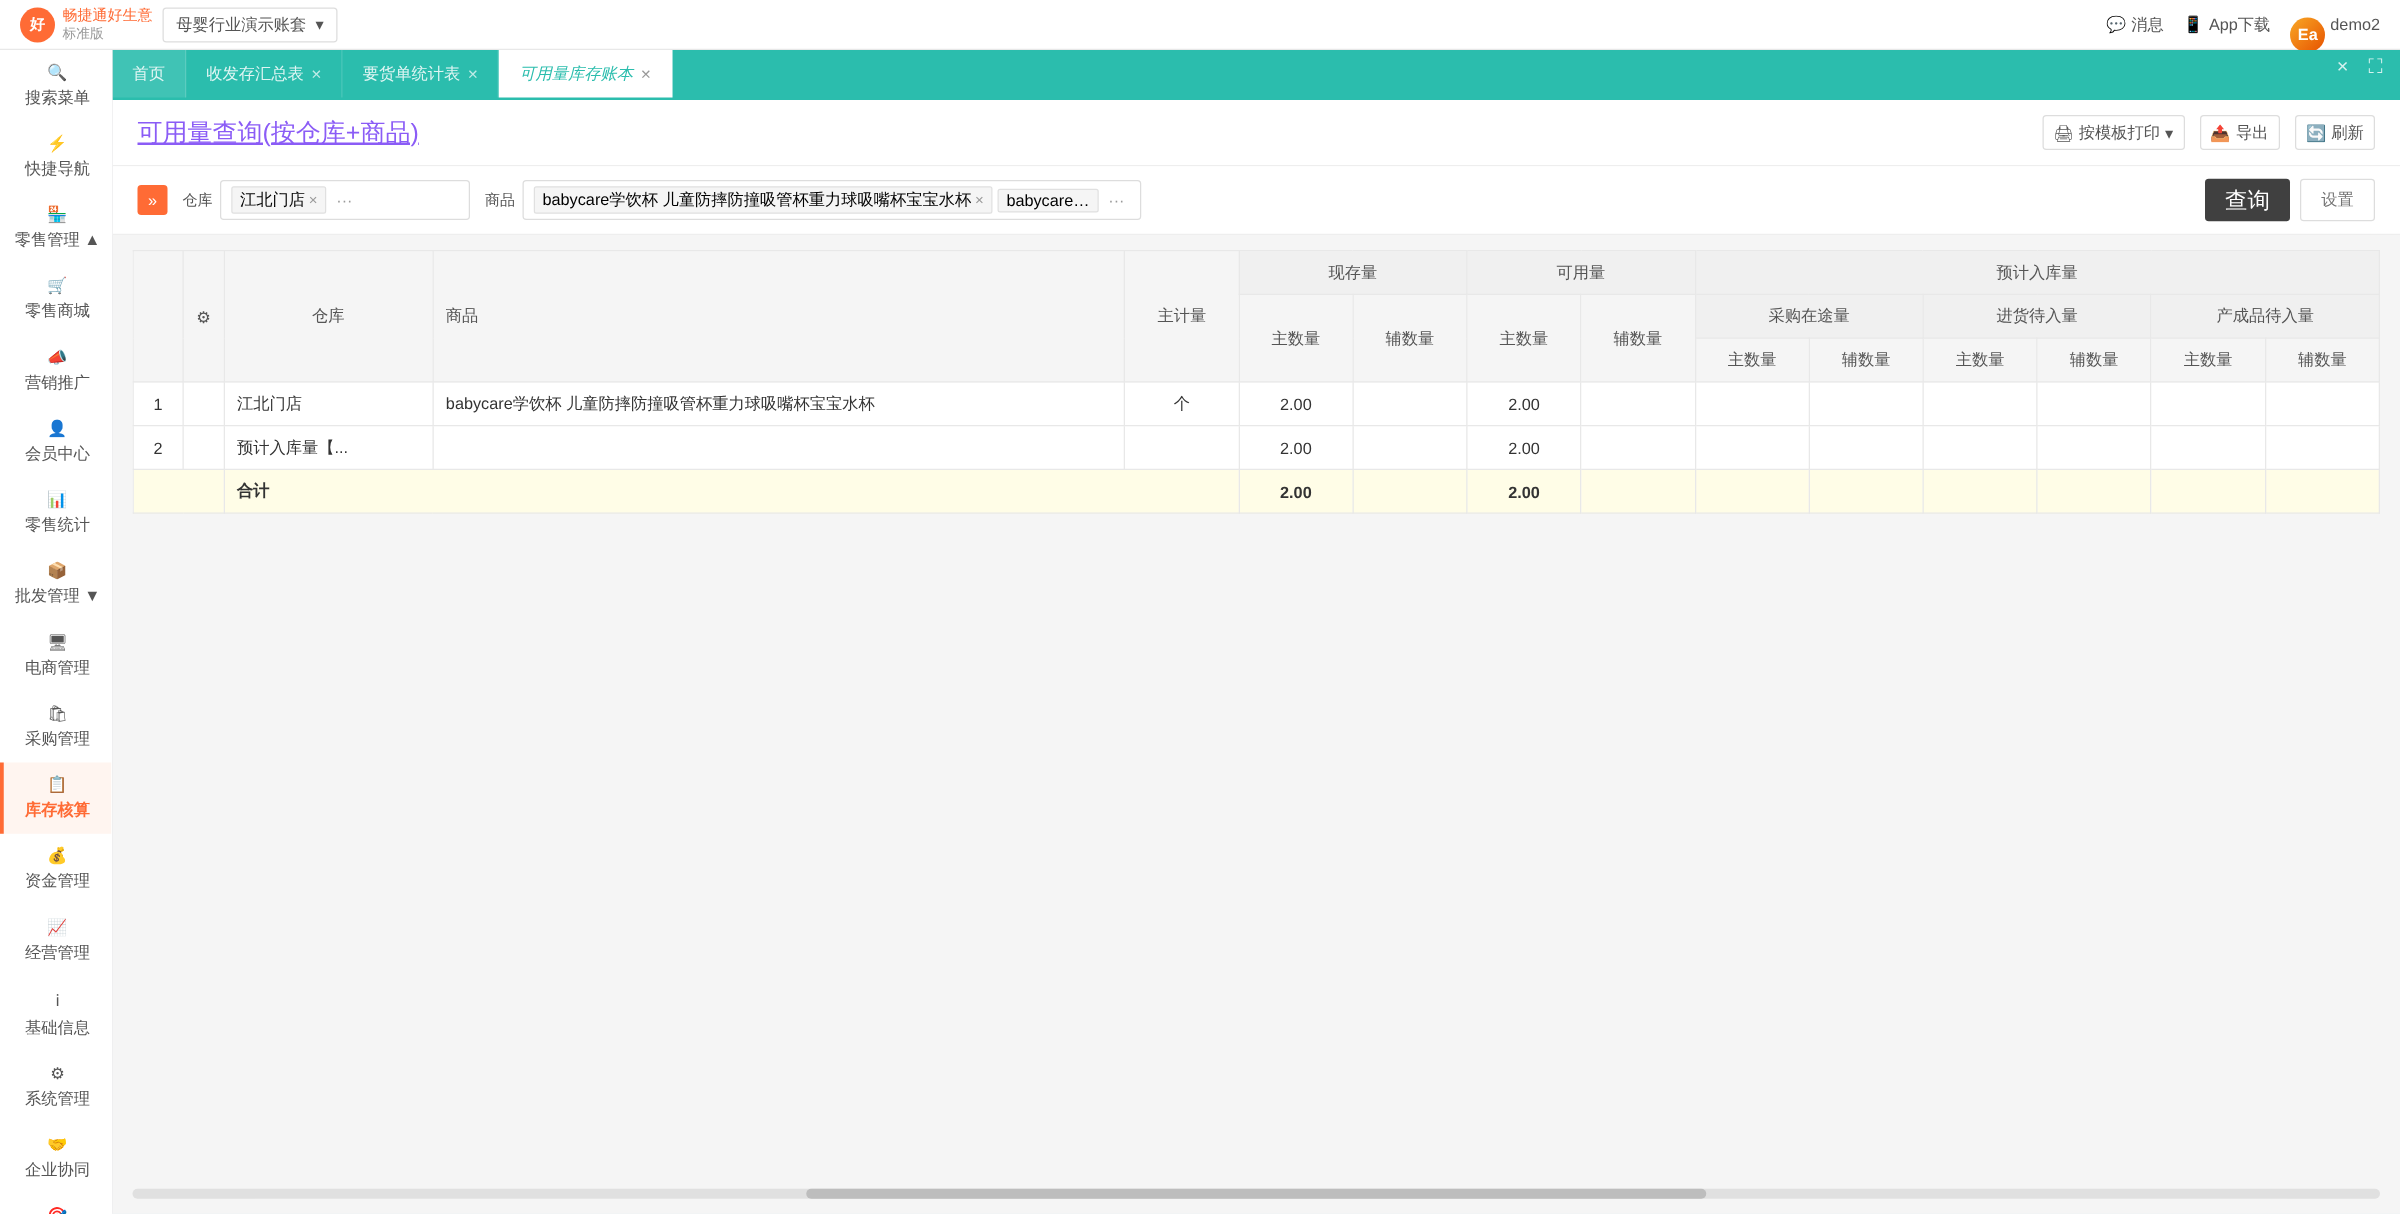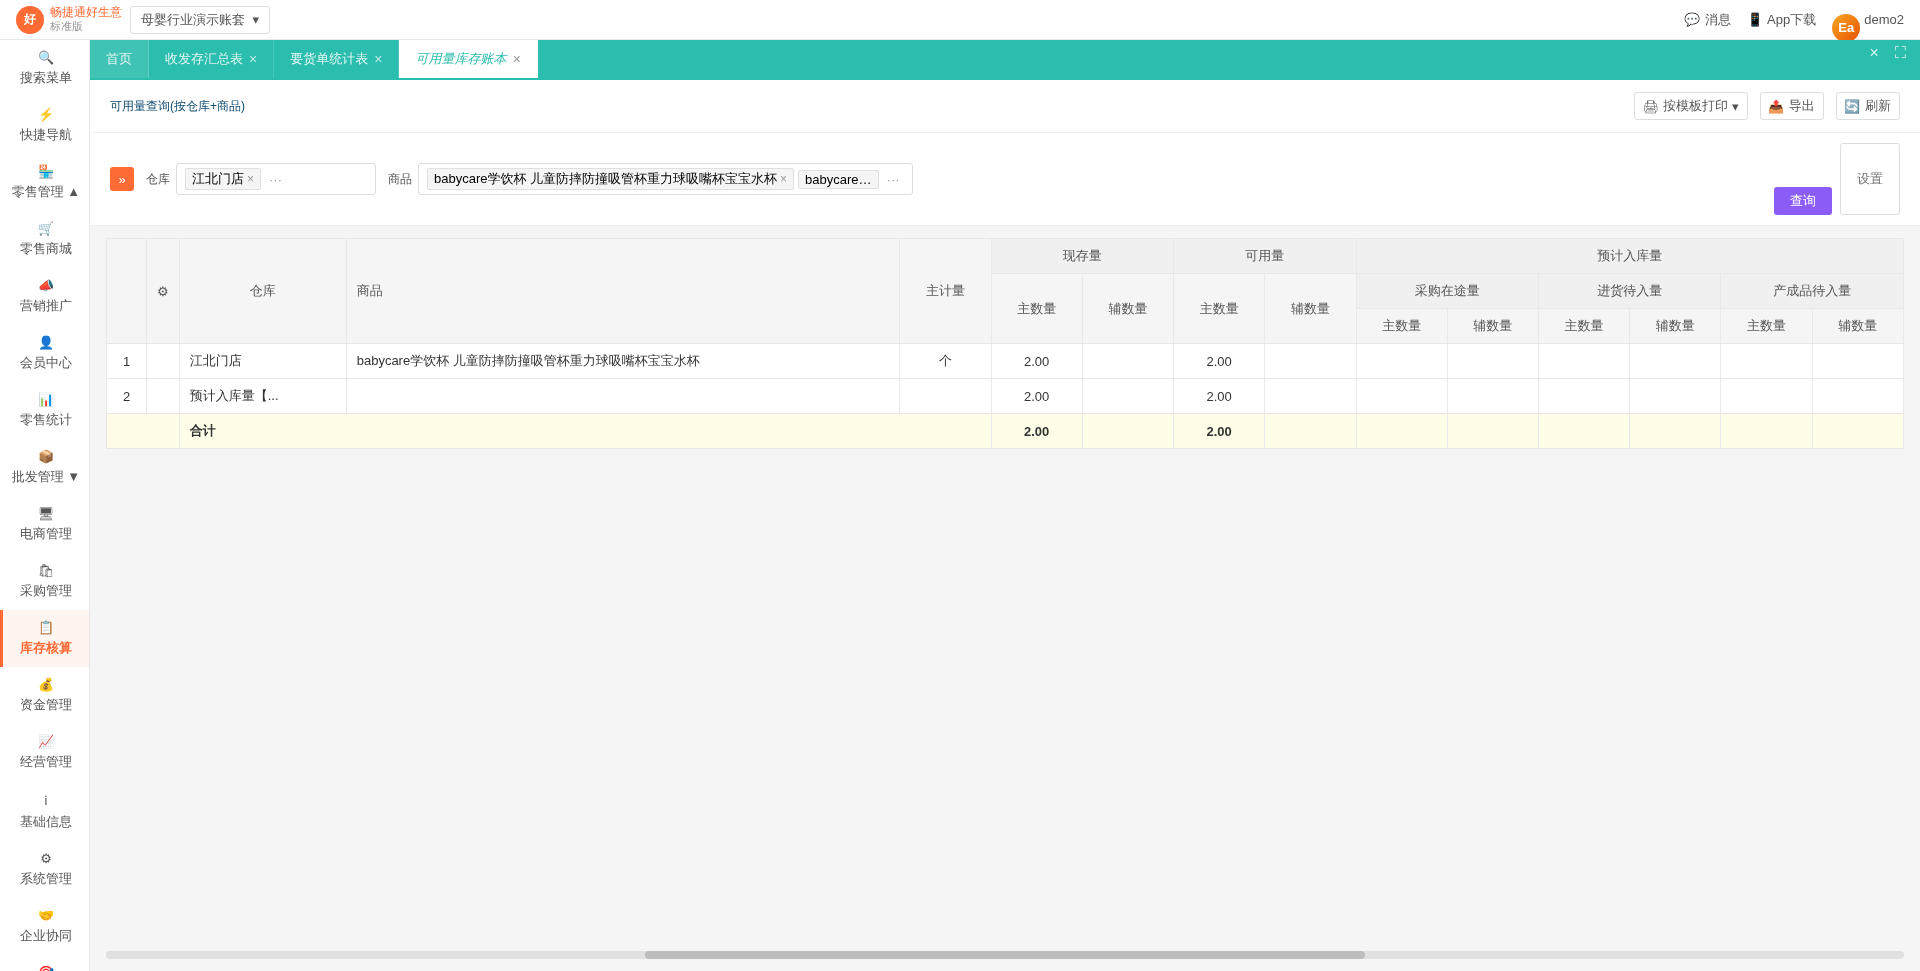--- a/index.html
+++ b/index.html
@@ -58,21 +58,21 @@
     .tab-btn { color: rgba(255,255,255,0.8); cursor: pointer; padding: 4px 6px; font-size: 16px; }
 
     
     .page-content { flex: 1; overflow-y: auto; background: #f5f5f5; padding: 0; display: flex; flex-direction: column; }
 
     
     .page-header {
       background: #fff; padding: 12px 20px; display: flex; align-items: center;
       justify-content: space-between; border-bottom: 1px solid #eee;
     }
-    .page-title { font-size: 12px; color: #0c4a6e; font-weight: 500; }
+    .page-title { font-size: 20px; color: #8b5cf6; font-weight: 500; text-decoration: underline; }
     .page-actions { display: flex; align-items: center; gap: 12px; }
     .page-action-btn {
       display: flex; align-items: center; gap: 4px; color: #555; cursor: pointer;
       font-size: 12px; padding: 4px 8px; border: 1px solid #ddd; border-radius: 3px; background: #fff;
     }
 
     
     .filter-bar {
       background: #fff; padding: 10px 20px; display: flex; align-items: center;
       gap: 12px; border-bottom: 1px solid #eee; flex-wrap: wrap;
@@ -90,22 +90,22 @@
       background: #fff; cursor: pointer;
     }
     .filter-tag {
       background: #f5f5f5; border: 1px solid #e0e0e0; border-radius: 2px;
       padding: 1px 6px; display: flex; align-items: center; gap: 3px; font-size: 12px;
     }
     .filter-tag-close { cursor: pointer; color: #999; font-size: 12px; }
     .filter-more { color: #999; cursor: pointer; padding: 0 4px; }
     .filter-actions { margin-left: auto; display: flex; gap: 8px; }
     .btn-query {
-      background: #8b5cf6; color: #fff; border: none; border-radius: 3px;
-      padding: 5px 16px; cursor: pointer; font-size: 13px; margin-top: 44px;
+      background: #404040; color: #fff; border: none; border-radius: 3px;
+      padding: 5px 16px; cursor: pointer; font-size: 18px;
     }
     .btn-setting {
       background: #fff; color: #737373; border: 1px solid #ddd; border-radius: 3px;
       padding: 5px 16px; cursor: pointer; font-size: 13px;
     }
 
     
     .table-area { flex: 1; padding: 12px 16px; display: flex; flex-direction: column; }
     .data-table { width: 100%; border-collapse: collapse; background: #fff; font-size: 12px; }
     .data-table th, .data-table td { border: 1px solid #e8e8e8; padding: 8px 10px; text-align: center; white-space: nowrap; }

